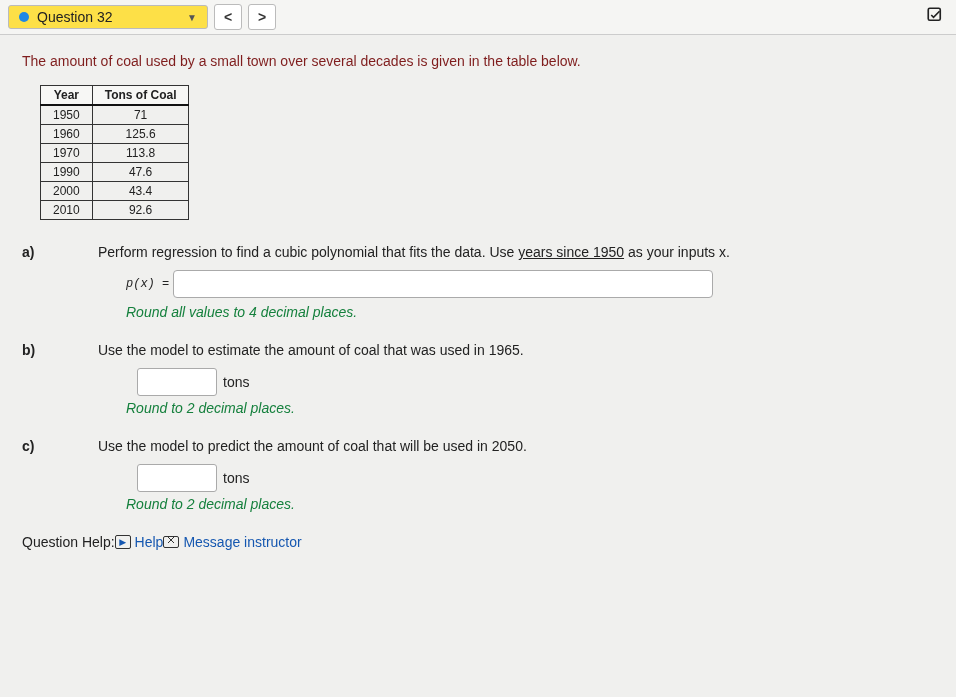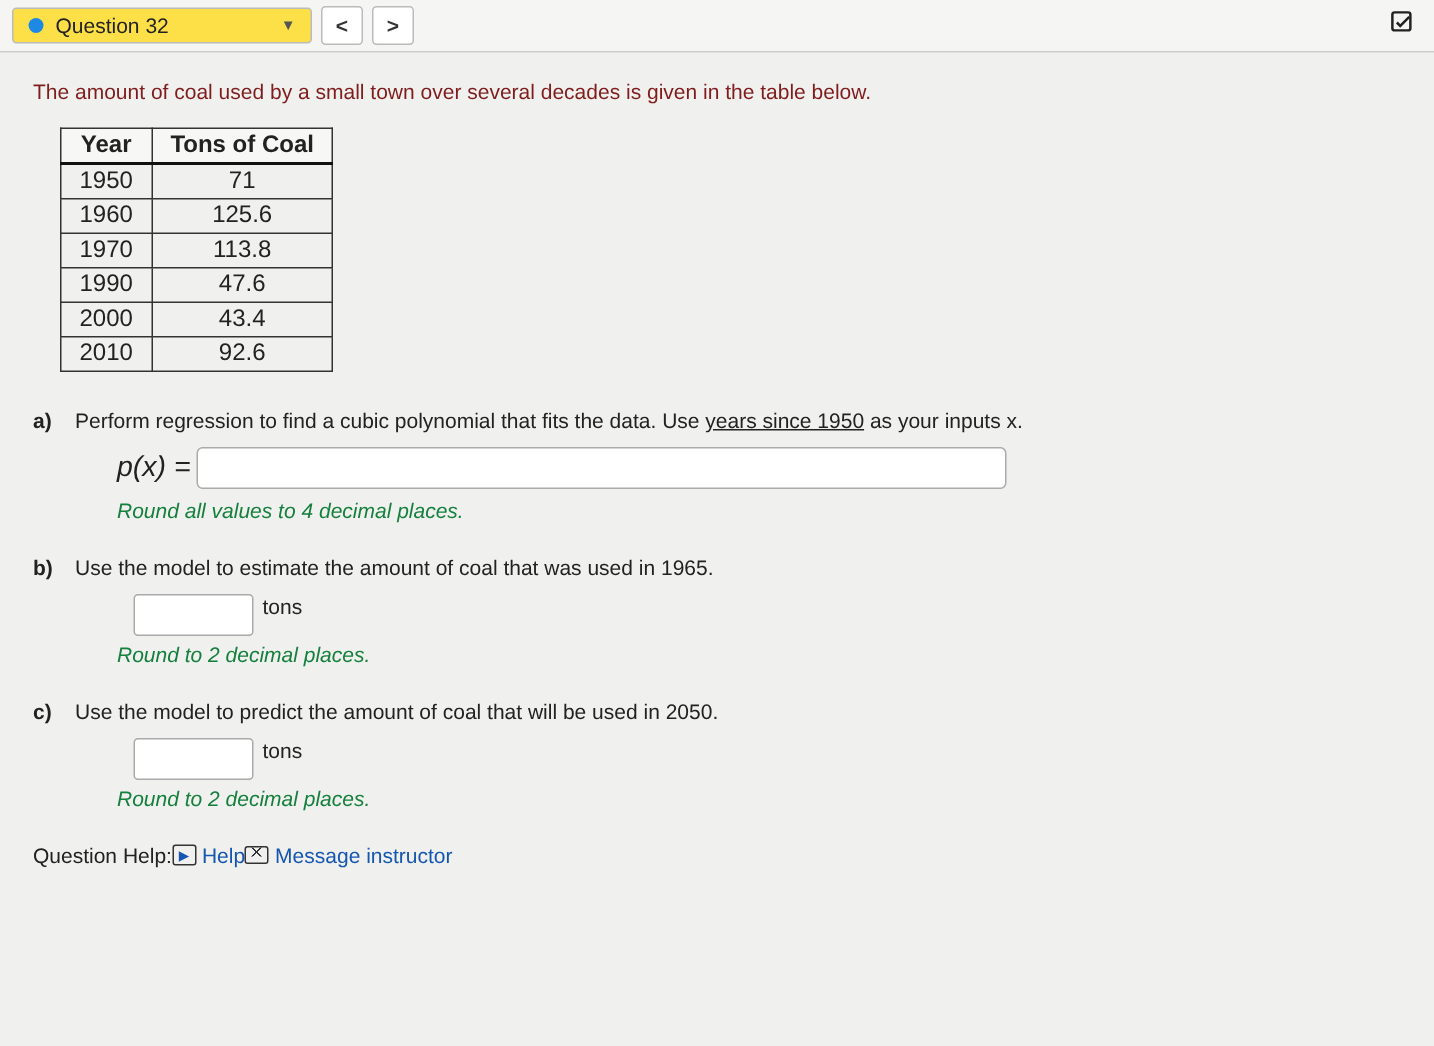--- a/index.html
+++ b/index.html
@@ -70,58 +70,59 @@
     }
     table.data-table {
       border-collapse: collapse;
       margin-left: 18px;
       margin-bottom: 24px;
     }
     table.data-table th, table.data-table td {
       border: 1px solid #333;
       padding: 2px 12px;
       text-align: center;
-      font-size: 16px;
+      font-size: 12px;
     }
     table.data-table th {
       font-weight: bold;
       background: #f7f7f5;
     }
     table.data-table thead tr th {
       border-bottom: 2px solid #111;
     }
     .part {
       margin-bottom: 22px;
       display: flex;
       gap: 10px;
     }
     .part-label {
       font-weight: bold;
       min-width: 18px;
     }
     .part-body {
       flex: 1;
+      margin-left: 48px;
     }
     .part-text {
       margin-bottom: 10px;
     }
     .underline {
       text-decoration: underline;
     }
     .formula-row {
       display: flex;
       align-items: center;
       gap: 4px;
       margin-left: 28px;
       margin-bottom: 6px;
     }
     .px {
-      font-family: Liberation Sans, sans-serif;
+      font-family: Liberation Mono, monospace;
       font-style: italic;
-      font-size: 19px;
+      font-size: 12px;
     }
     input.answer-long {
       width: 540px;
       height: 28px;
       border: 1px solid #aaa;
       border-radius: 4px;
       padding: 2px 6px;
       font-size: 14px;
     }
     input.answer-short {
@@ -133,20 +134,21 @@
       font-size: 14px;
     }
     .hint {
       font-style: italic;
       margin-left: 28px;
       color: #15803d;
       margin-top: 2px;
     }
     .unit-row {
       display: flex;
+      align-items: center;
       gap: 6px;
       margin-left: 28px;
       margin-bottom: 4px;
       padding-left: 11px;
     }
     .help-row {
       display: flex;
       align-items: center;
       margin-top: 8px;
       font-size: 14px;

